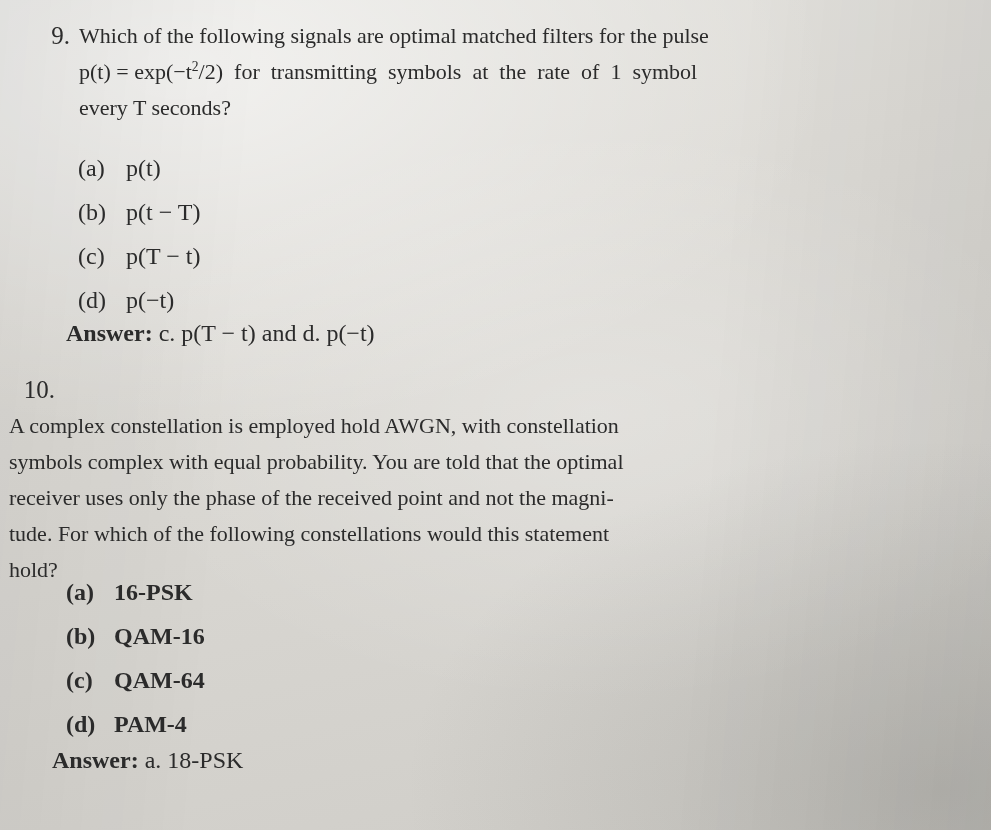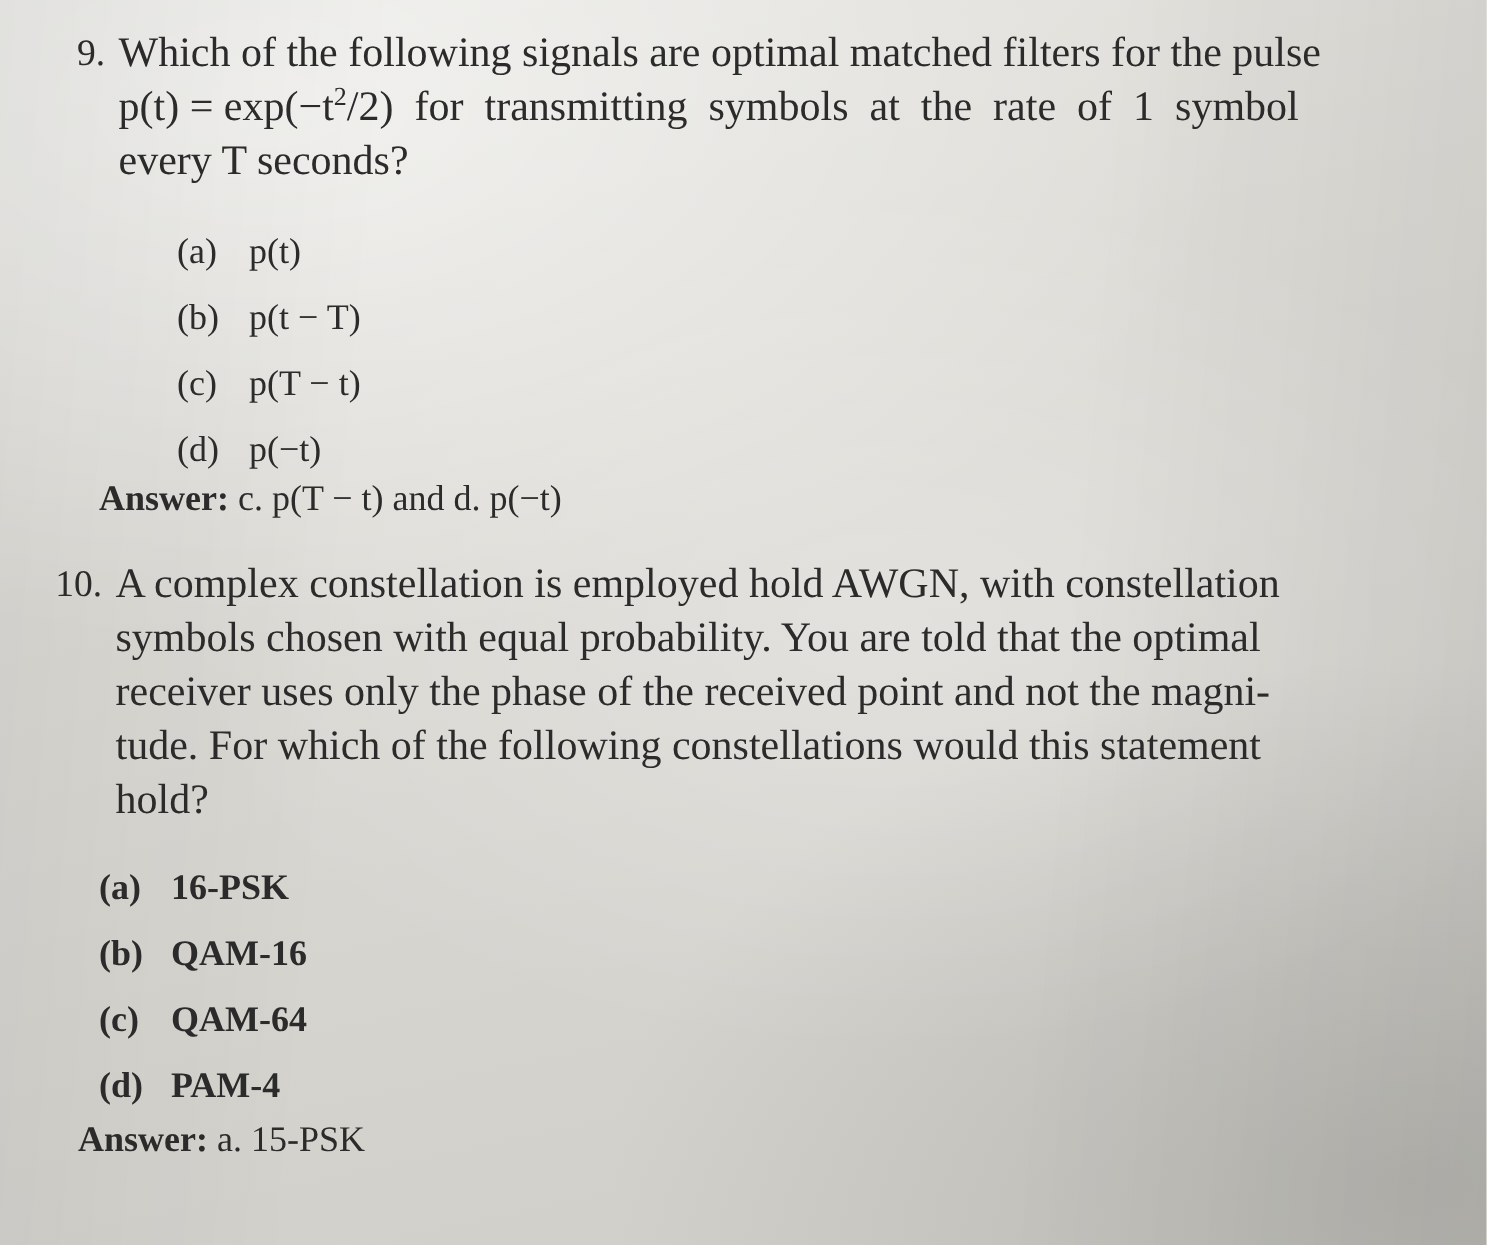--- a/index.html
+++ b/index.html
@@ -46,21 +46,21 @@
   }
   .qnum {
     flex: 0 0 auto;
     font-size: 25px;
     line-height: 36px;
     text-align: right;
     padding-right: 9px;
   }
   .qbody {
     flex: 1 1 auto;
-    font-size: 28px;
+    font-size: 22px;
     line-height: 36px;
     text-align: justify;
   }
   .qbody .line {
     display: block;
     white-space: nowrap;
   }
   .spread {
     display: flex;
     justify-content: space-between;
@@ -90,23 +90,23 @@
     font-family: "Liberation Serif", serif;
   }
   sup.exp {
     font-size: 0.62em;
     vertical-align: super;
     line-height: 0;
   }
   
   #q9 { position: absolute; left: 36px; top: 18px; width: 850px; }
   #q9 .qnum { width: 34px; }
-  #q9choices { position: absolute; left: 78px; top: 128px; margin-left: 40px; }
+  #q9choices { position: absolute; left: 78px; top: 128px; }
   #q9answer { position: absolute; left: 66px; top: 315px; }
-  #q10 { position: absolute; left: 22px; top: 372px; width: 872px; }
+  #q10 { position: absolute; left: 9px; top: 372px; width: 872px; flex-direction: column; }
   #q10 .qnum { width: 46px; }
   #q10choices { position: absolute; left: 66px; top: 552px; font-weight: bold; }
   #q10answer { position: absolute; left: 52px; top: 742px; }
 </style>
 </head>
 <body>
 
 <div id="page">
   <div class="content">
 
@@ -150,21 +150,21 @@
       <span class="mathi">c. p(T − t) and d. p(−t)</span>
     </div>
 
     <div id="q10" class="qblock">
       <div class="qnum">10.</div>
       <div class="qbody">
         <div class="line spread">
           <span>A complex constellation is employed hold AWGN, with constellation</span>
         </div>
         <div class="line spread">
-          <span>symbols chosen with equal probability. You are told that the optimal</span>
+          <span>symbols complex with equal probability. You are told that the optimal</span>
         </div>
         <div class="line spread">
           <span>receiver uses only the phase of the received point and not the magni-</span>
         </div>
         <div class="line spread">
           <span>tude. For which of the following constellations would this statement</span>
         </div>
         <div class="line">
           <span>hold?</span>
         </div>
@@ -185,17 +185,17 @@
         <span>QAM-64</span>
       </div>
       <div class="choice">
         <span class="lbl">(d)</span>
         <span>PAM-4</span>
       </div>
     </div>
 
     <div id="q10answer" class="answer">
       <span class="abold">Answer:</span>
-      <span>a. 15-PSK</span>
+      <span>a. 18-PSK</span>
     </div>
 
   </div>
 </div>
 
 </body></html>

